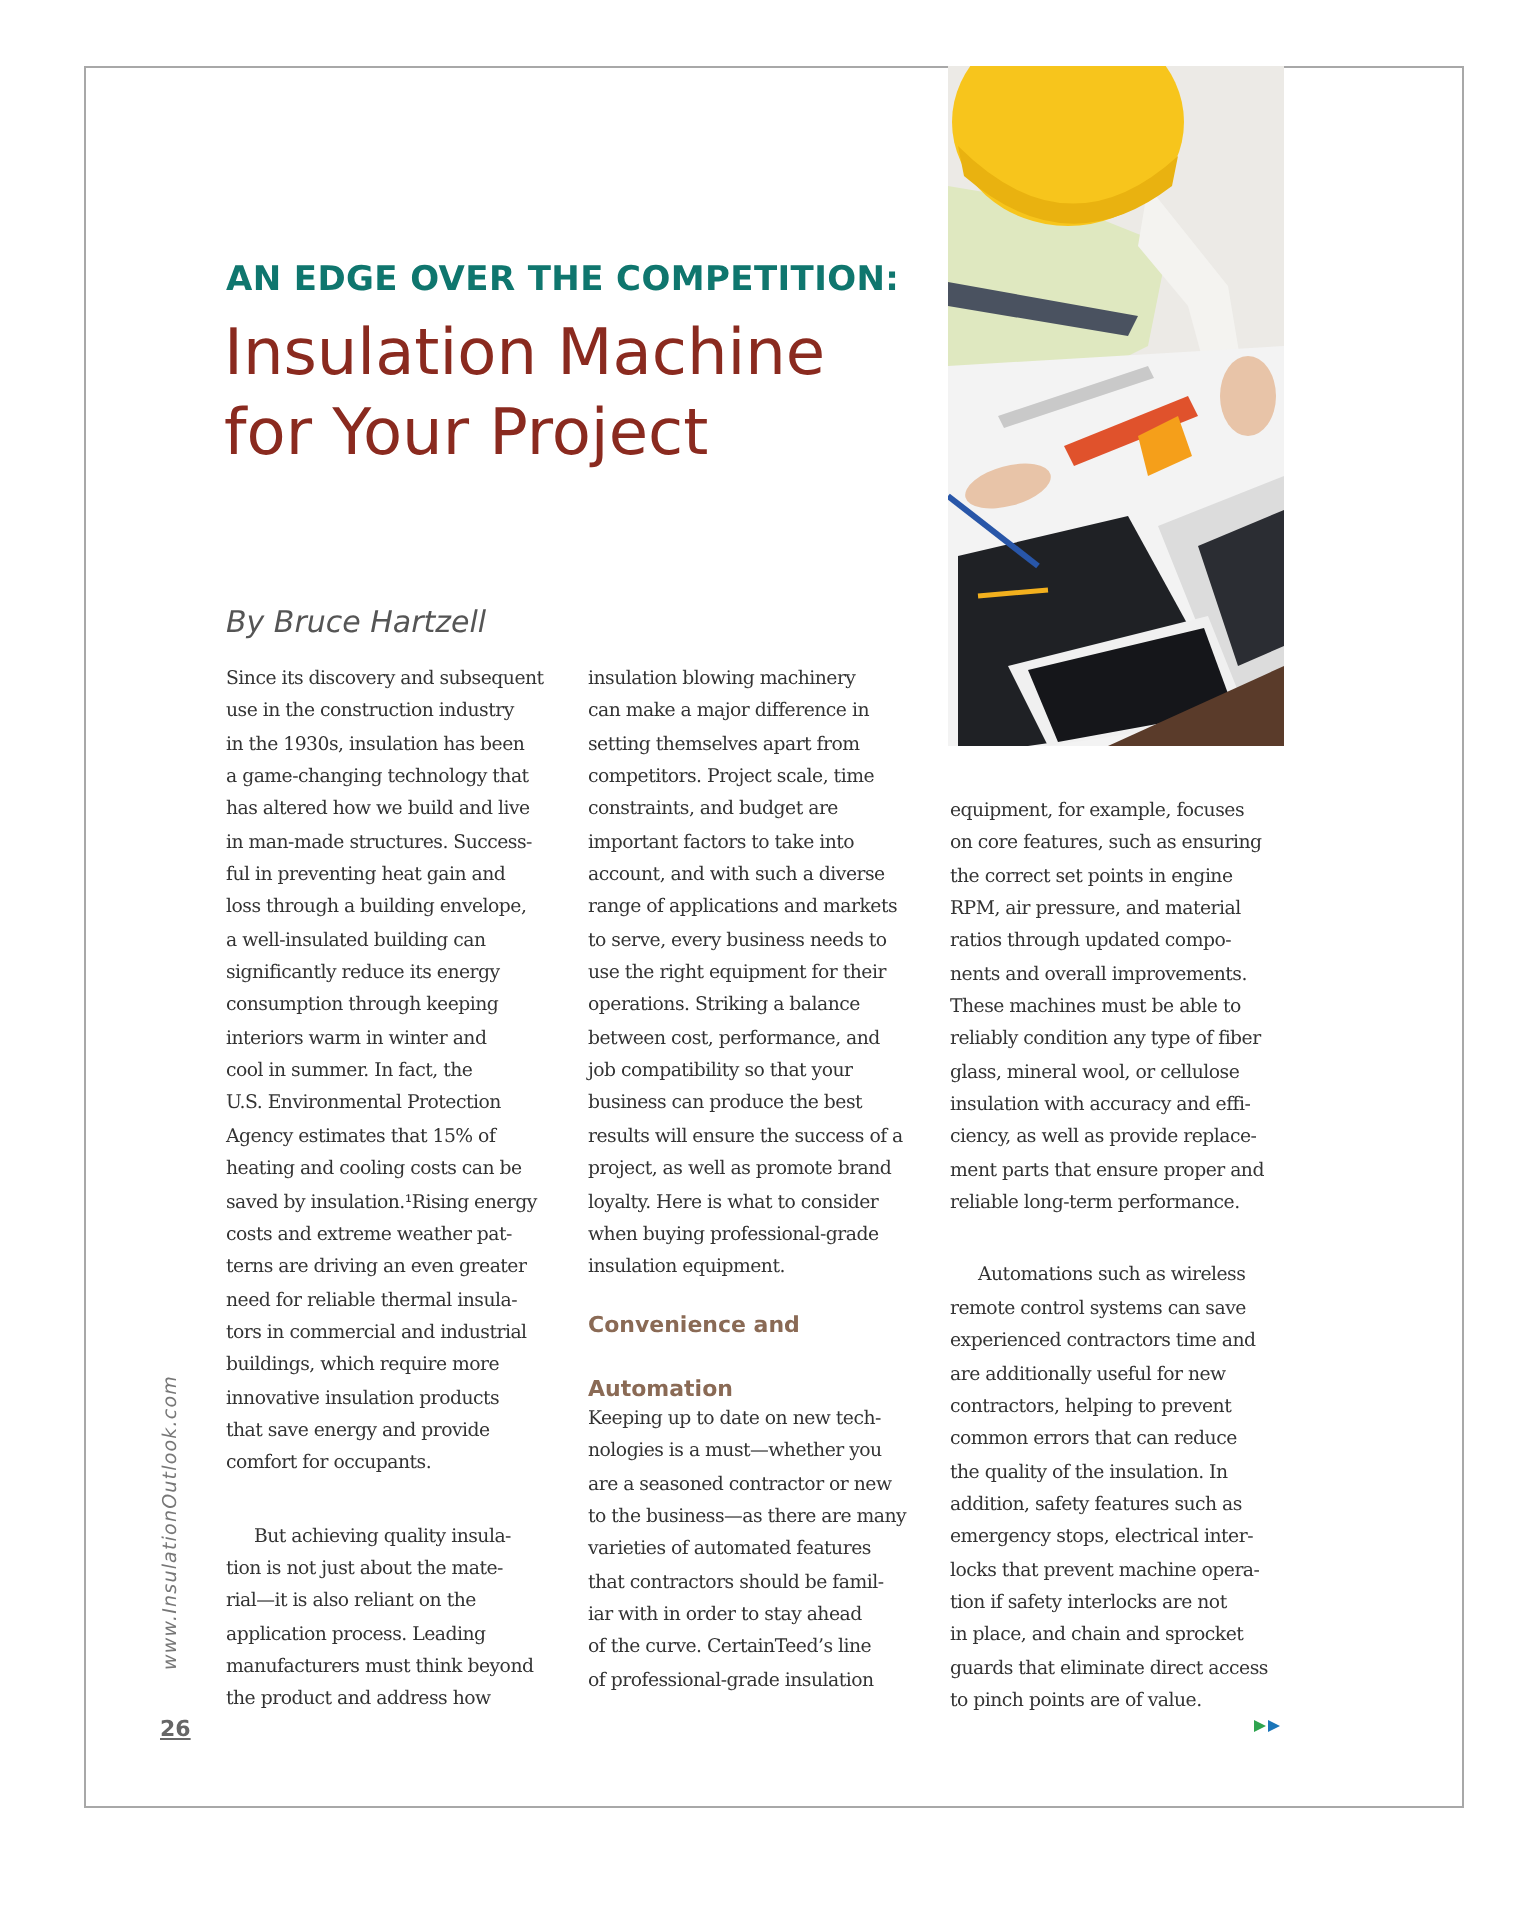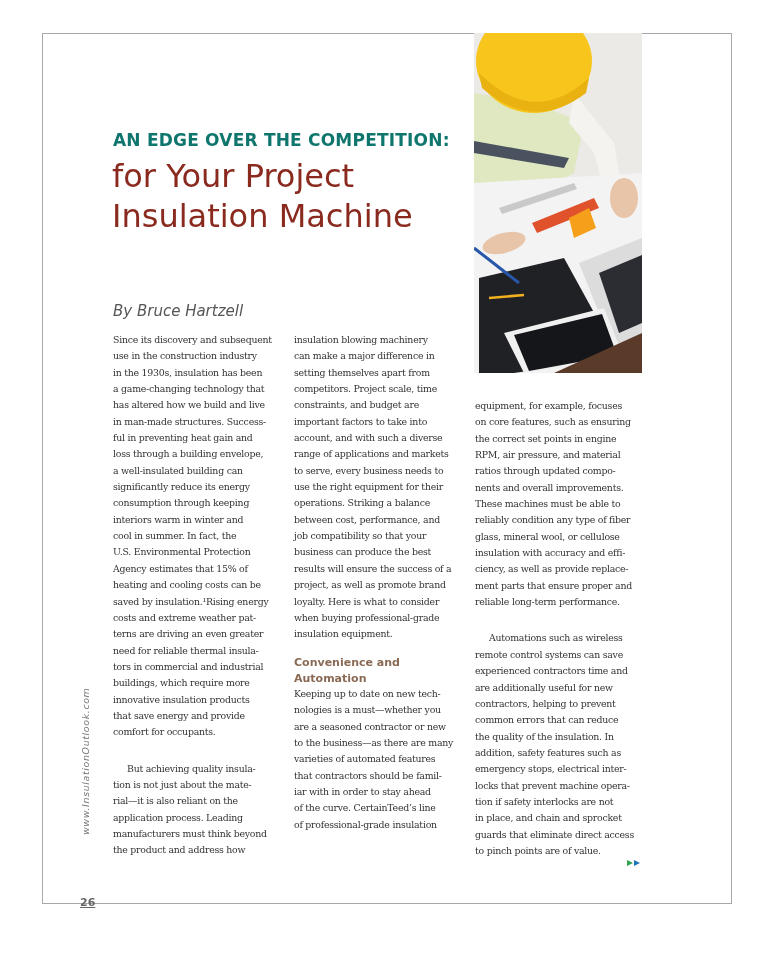--- a/index.html
+++ b/index.html
@@ -43,21 +43,21 @@
   .subhead {
     font-family: "DejaVu Sans", sans-serif; font-weight: bold; color: #8a6a55; font-size: 11px;
     line-height: 15.5px; letter-spacing: 0; margin-top: 9px; display: block;
   }
   .side-url {
     position: absolute; left: 80px; top: 835px; transform-origin: left top; transform: rotate(-90deg);
     font-family: "DejaVu Sans", sans-serif; font-style: italic; font-size: 9.5px; color: #777;
     letter-spacing: 0.6px; white-space: nowrap;
   }
   .page-num {
-    position: absolute; left: 80px; top: 896px; font-family: "DejaVu Sans", sans-serif;
+    position: absolute; left: 80px; top: 858px; font-family: "DejaVu Sans", sans-serif;
     font-weight: bold; font-size: 11px; color: #666; text-decoration: underline;
   }
   .next-arrows { position: absolute; left: 627px; top: 860px; display: flex; gap: 1px; }
   .tri { width: 0; height: 0; border-top: 3.5px solid transparent; border-bottom: 3.5px solid transparent; border-left: 6px solid; }
   .tri.green { border-left-color: #2fa44f; }
   .tri.blue { border-left-color: #1b76b9; }
 </style>
 </head>
 <body>
 
@@ -95,22 +95,22 @@
     <line x1="15" y1="265" x2="50" y2="262" stroke="#f2b01e" stroke-width="2.5"></line>
 
     <path d="M80 340 L168 300 L168 340 Z" fill="#5a3b2a"></path>
   </svg>
 </div>
 <div class="photo-credit"></div>
 
 <div class="kicker">AN EDGE OVER THE COMPETITION:</div>
 
 <h1 class="title">
+  <span>Insulation Machine</span>
   <span>for Your Project</span>
-  <span>Insulation Machine</span>
 </h1>
 
 <div class="byline">By Bruce Hartzell</div>
 
 <div class="col col1">
   <span class="line">Since its discovery and subsequent</span>
   <span class="line">use in the construction industry</span>
   <span class="line">in the 1930s, insulation has been</span>
   <span class="line">a game-changing technology that</span>
   <span class="line">has altered how we build and live</span>
@@ -159,21 +159,21 @@
   <span class="line">business can produce the best</span>
   <span class="line">results will ensure the success of a</span>
   <span class="line">project, as well as promote brand</span>
   <span class="line">loyalty. Here is what to consider</span>
   <span class="line">when buying professional-grade</span>
   <span class="line">insulation equipment.</span>
 </div>
 
 <div class="col col2" style="top:655px;">
   <span class="subhead" style="margin-top:0;">Convenience and</span>
-  <span class="subhead" style="margin-top:0;">Automation</span>
+  <span class="subhead" style="margin-top:16px;">Automation</span>
   <span class="line">Keeping up to date on new tech-</span>
   <span class="line">nologies is a must—whether you</span>
   <span class="line">are a seasoned contractor or new</span>
   <span class="line">to the business—as there are many</span>
   <span class="line">varieties of automated features</span>
   <span class="line">that contractors should be famil-</span>
   <span class="line">iar with in order to stay ahead</span>
   <span class="line">of the curve. CertainTeed’s line</span>
   <span class="line">of professional-grade insulation</span>
 </div>

